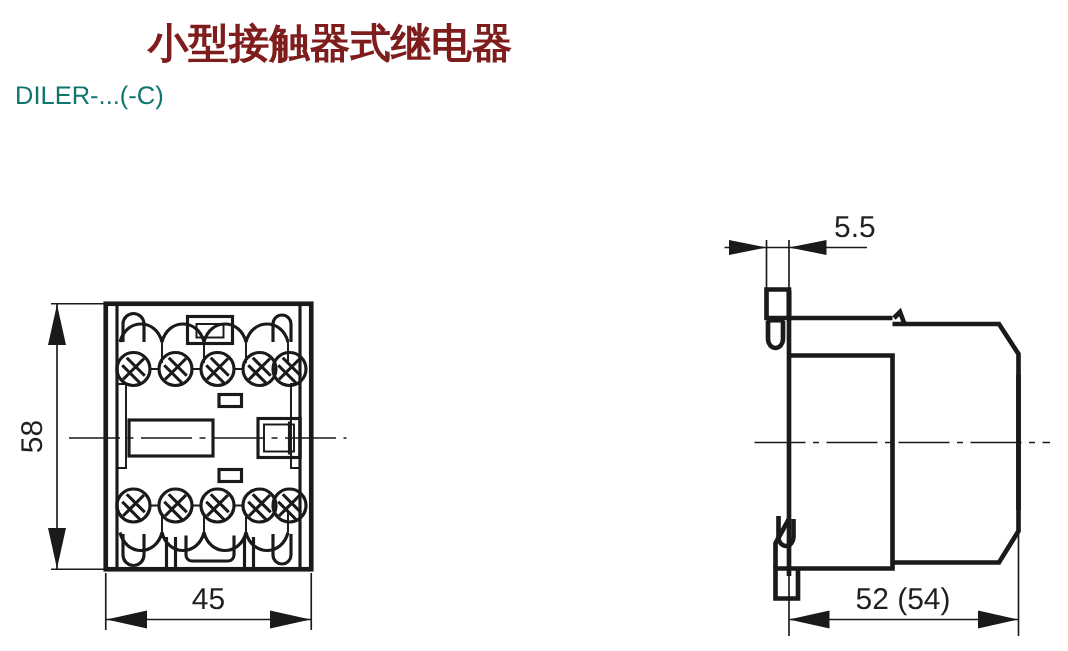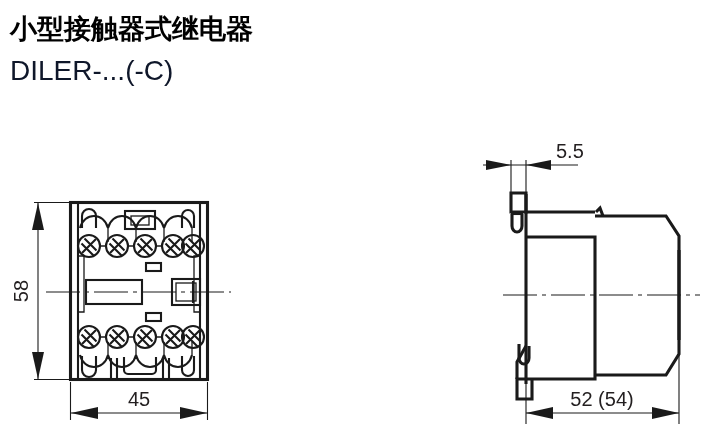--- a/index.html
+++ b/index.html
@@ -26,30 +26,31 @@
     position: absolute;
     left: 10px;
     top: 14px;
     width: 420px;
   }
   .title-cn {
     font-size: 27px;
     font-weight: bold;
     line-height: 1.18;
     letter-spacing: 0px;
-    color: #000000;
+    color: #7f1d1d;
     white-space: nowrap;
+    text-align: center;
   }
   .subtitle-list {
     margin-top: 7px;
   }
   .subtitle {
-    font-size: 28px;
+    font-size: 17px;
     line-height: 1.26;
-    color: #0f172a;
+    color: #0f766e;
     white-space: nowrap;
     font-weight: normal;
   }
   .draw-wrap {
     position: absolute;
     left: 0;
     top: 132px;
     width: 712px;
     height: 302px;
   }

